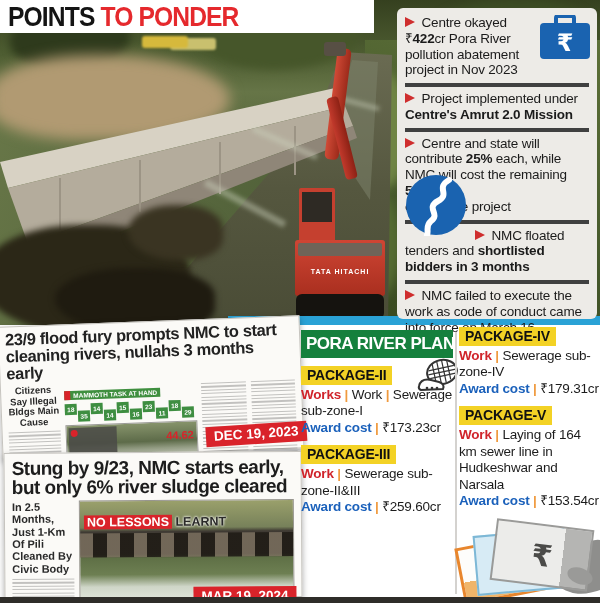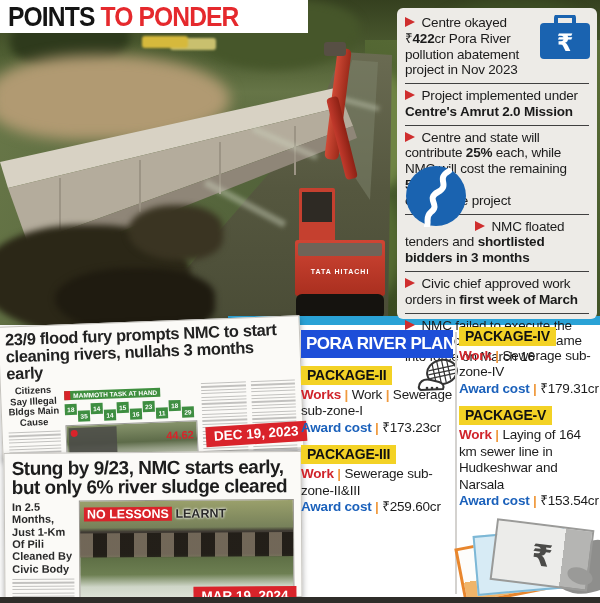--- a/index.html
+++ b/index.html
@@ -37,39 +37,39 @@
   .exc-cab { position:absolute; left:299px; top:188px; width:36px; height:58px; background:#c5402f; border-radius:2px; }
   .exc-glass { position:absolute; left:302px; top:192px; width:30px; height:30px; background:#2e2a24; }
   .exc-body { position:absolute; left:295px; top:240px; width:90px; height:56px; background:linear-gradient(#cf4534,#a92f1f); border-radius:3px; }
   .exc-deck { position:absolute; left:298px; top:243px; width:84px; height:13px; background:#6e6458; border-radius:2px; }
   .exc-text { position:absolute; left:295px; top:268px; width:90px; text-align:center; color:#fff; font-size:7px; font-weight:bold; letter-spacing:1px; }
   .exc-tracks { position:absolute; left:296px; top:294px; width:88px; height:25px; background:#15130f; border-radius:6px; }
 
   .blue-bar { position:absolute; left:228px; top:316px; width:372px; height:9px; background:#2aa2d6; }
 
   
-  .title-strip { position:absolute; left:0; top:0; width:308px; height:33px; background:#ffffff; padding:1px 0 0 8px; overflow:visible; }
+  .title-strip { position:absolute; left:0; top:0; width:374px; height:33px; background:#ffffff; padding:1px 0 0 8px; overflow:visible; }
   .title-inner { display:inline-block; transform:scaleX(.88); transform-origin:left center; white-space:nowrap; font-weight:800; font-size:28px; letter-spacing:-1px; }
   .t-black { color:#141414; } .t-red { color:#e5292d; }
 
   
   .panel { position:absolute; left:397px; top:8px; width:200px; height:311px; background:#edebe7; border-radius:6px; padding:3px 8px; font-size:13.5px; line-height:1.17; color:#1b1b1b; letter-spacing:-.2px; }
-  .bullet { padding:4px 0 5px; border-top:1px solid #404040; overflow:visible; }
+  .bullet { padding:4px 0 5px; border-top:4px solid #404040; overflow:visible; }
   .bullet:first-child { border-top:none; }
   .b { font-weight:700; }
   .tri { display:inline-block; width:0; height:0; border-left:10px solid #cf2e2e; border-top:5px solid transparent; border-bottom:5px solid transparent; margin-right:3px; }
   .indent-line { display:block; }
   .icon-brief { float:right; width:52px; height:46px; margin:0 -2px 2px 5px; }
   .river-float { float:left; width:62px; height:62px; margin:-54px 8px 0 0; position:relative; z-index:2; }
 
   
   .mid-col { position:absolute; left:301px; top:330px; width:152px; }
   .right-col { position:absolute; left:459px; top:327px; width:140px; }
   .col-divider { position:absolute; left:455px; top:332px; width:2px; height:262px; background:#d4d2cf; }
-  .plan-header { background:#1d4ed8; color:#fff; font-weight:800; font-size:17px; letter-spacing:-.5px; padding:4px 5px; margin-bottom:8px; white-space:nowrap; }
+  .plan-header { background:#15803d; color:#fff; font-weight:800; font-size:17px; letter-spacing:-.5px; padding:4px 5px; margin-bottom:8px; white-space:nowrap; }
   .package { margin-bottom:9px; position:relative; }
   .pkg-label { display:inline-block; background:#f3d225; color:#111; font-weight:800; font-size:14px; padding:1px 6px 2px; margin-bottom:2px; letter-spacing:-.2px; }
   .pkg-line { font-size:13.5px; line-height:1.22; color:#1c1c1c; letter-spacing:-.2px; }
   .red { color:#d0242b; font-weight:700; }
   .blue { color:#1b61bb; font-weight:700; }
   .sep { color:#f09a3e; font-weight:700; }
   .manhole-icon { position:absolute; right:-6px; top:-8px; width:44px; height:40px; }
 
   
   .money-art { position:relative; margin-top:10px; height:92px; }
@@ -102,21 +102,21 @@
   .mini-dot { position:absolute; left:4px; top:4px; width:7px; height:7px; border-radius:50%; background:#d9232a; }
   .figure { position:absolute; right:3px; top:7px; color:#d9232a; font-weight:800; font-size:11px; }
   .clip1-right { display:flex; gap:5px; flex:1; }
   .badge { position:absolute; background:#d9232a; color:#fff; font-weight:800; font-size:13.5px; padding:2px 8px 3px; white-space:nowrap; }
   .badge1 { right:-4px; bottom:5px; transform:rotate(-1.5deg); }
   .badge2 { right:-3px; bottom:-4px; }
   .clip2-photo { position:relative; flex:1; height:104px; border:1px solid #98968f; overflow:visible;
      background:linear-gradient(180deg,#9aa06b 0%,#77815a 26%,#3f3a33 30%,#3f3a33 52%,#5f7046 56%,#6d7f52 72%,#cfd6c8 84%,#e4e8de 100%); }
   .bridge-piers { position:absolute; left:0; top:31%; width:100%; height:24%;
      background:repeating-linear-gradient(90deg,rgba(130,118,100,.75) 0 13px,rgba(30,26,20,.85) 13px 27px); }
-  .photo-tag { position:absolute; left:4px; top:3px; white-space:nowrap; }
+  .photo-tag { position:absolute; left:4px; top:11px; white-space:nowrap; }
   .tag-red { background:#d9232a; color:#fff; font-weight:800; font-size:12.5px; padding:0 3px; }
   .tag-dark { color:#2a2a28; font-weight:800; font-size:12.5px; text-shadow:0 0 2px #fff,0 0 3px #fff; }
 
   .bottom-bar { position:absolute; left:0; bottom:0; width:600px; height:6px; background:#2f2d29; }
 </style>
 </head>
 <body>
 
 <div class="canvas">
 
@@ -197,23 +197,20 @@
     </div>
     <div class="bullet">
       <span class="river-float">
         <svg width="62" height="62" viewBox="0 0 62 62">
           <circle cx="31" cy="31" r="30" fill="#1a63b0"></circle>
           <path d="M44,6 C30,14 46,20 33,27 C20,34 36,40 26,47 C20,52 24,57 22,61" fill="none" stroke="#ffffff" stroke-width="6" stroke-linecap="round"></path>
           <path d="M44,6 C50,10 54,14 56,20" fill="none" stroke="#1a63b0" stroke-width="0"></path>
         </svg>
       </span>
       <span><span class="tri"></span><span> NMC floated tenders and </span><span class="b">shortlisted bidders in 3 months</span></span>
-    </div>
-    <div class="bullet">
-      <span><span class="tri"></span><span> Civic chief approved work orders in </span><span class="b">first week of March</span></span>
     </div>
     <div class="bullet">
       <span><span class="tri"></span><span> NMC failed to execute the work as code of conduct came into force on March 16</span></span>
     </div>
   </div>
 
   <div class="clip clip1">
     <div class="clip1-headline">23/9 flood fury prompts NMC to start cleaning rivers, nullahs 3 months early</div>
     <div class="clip-body">
       <div class="sidecol">

